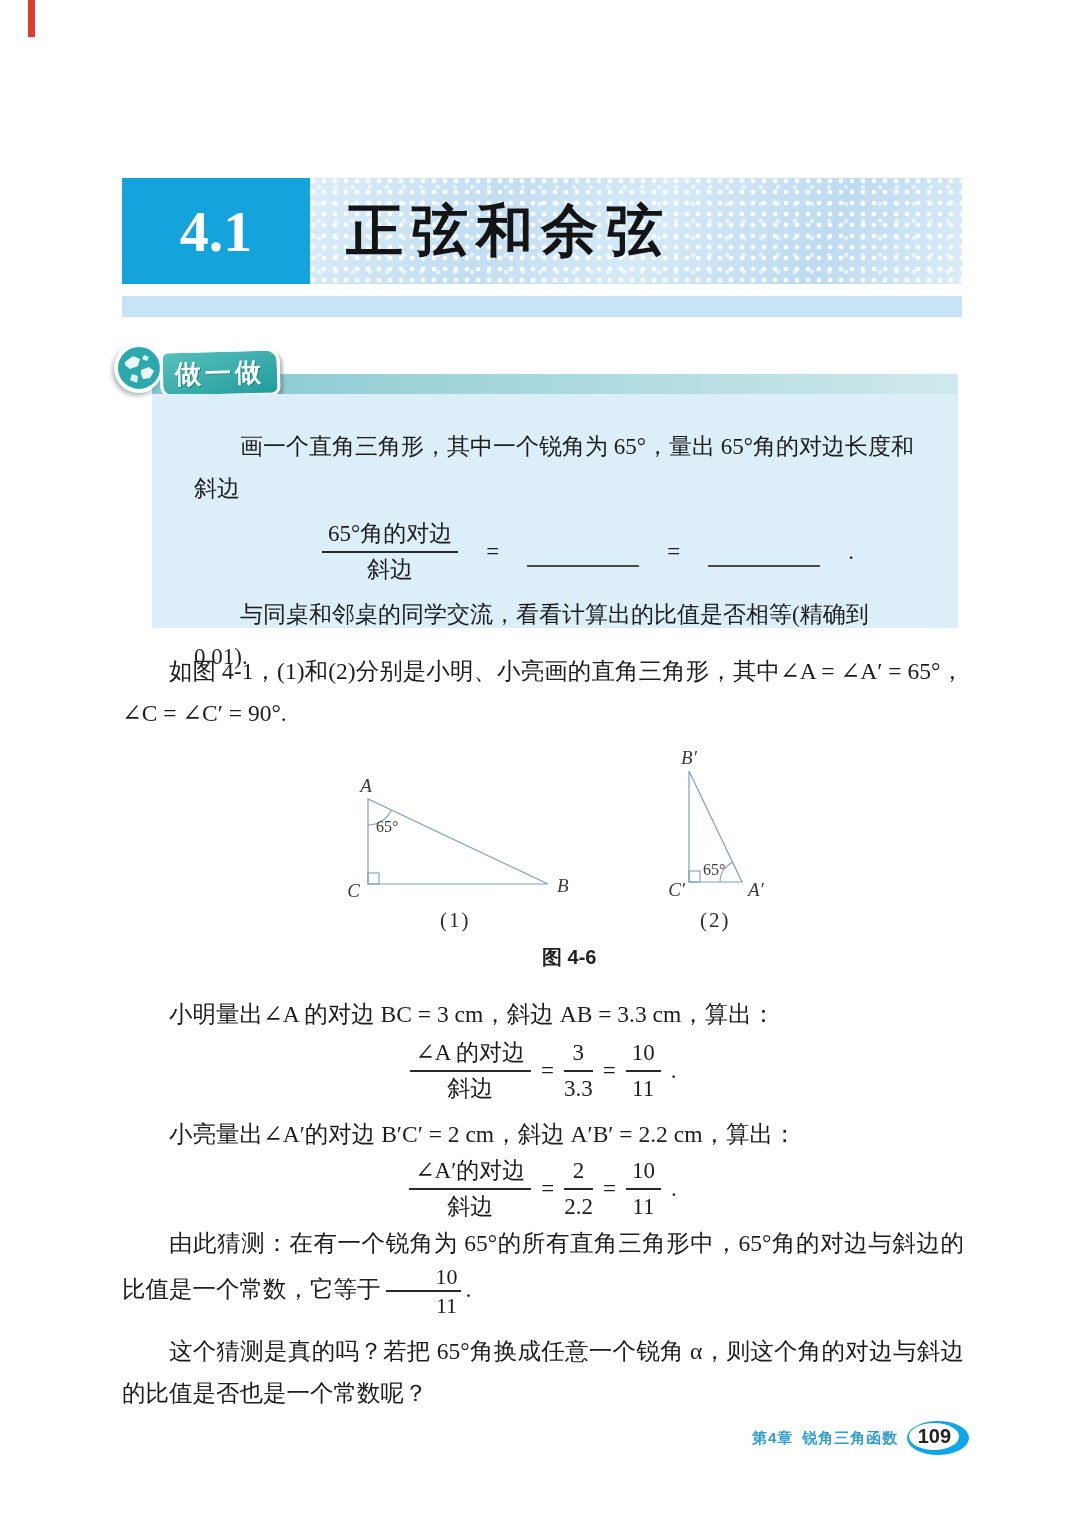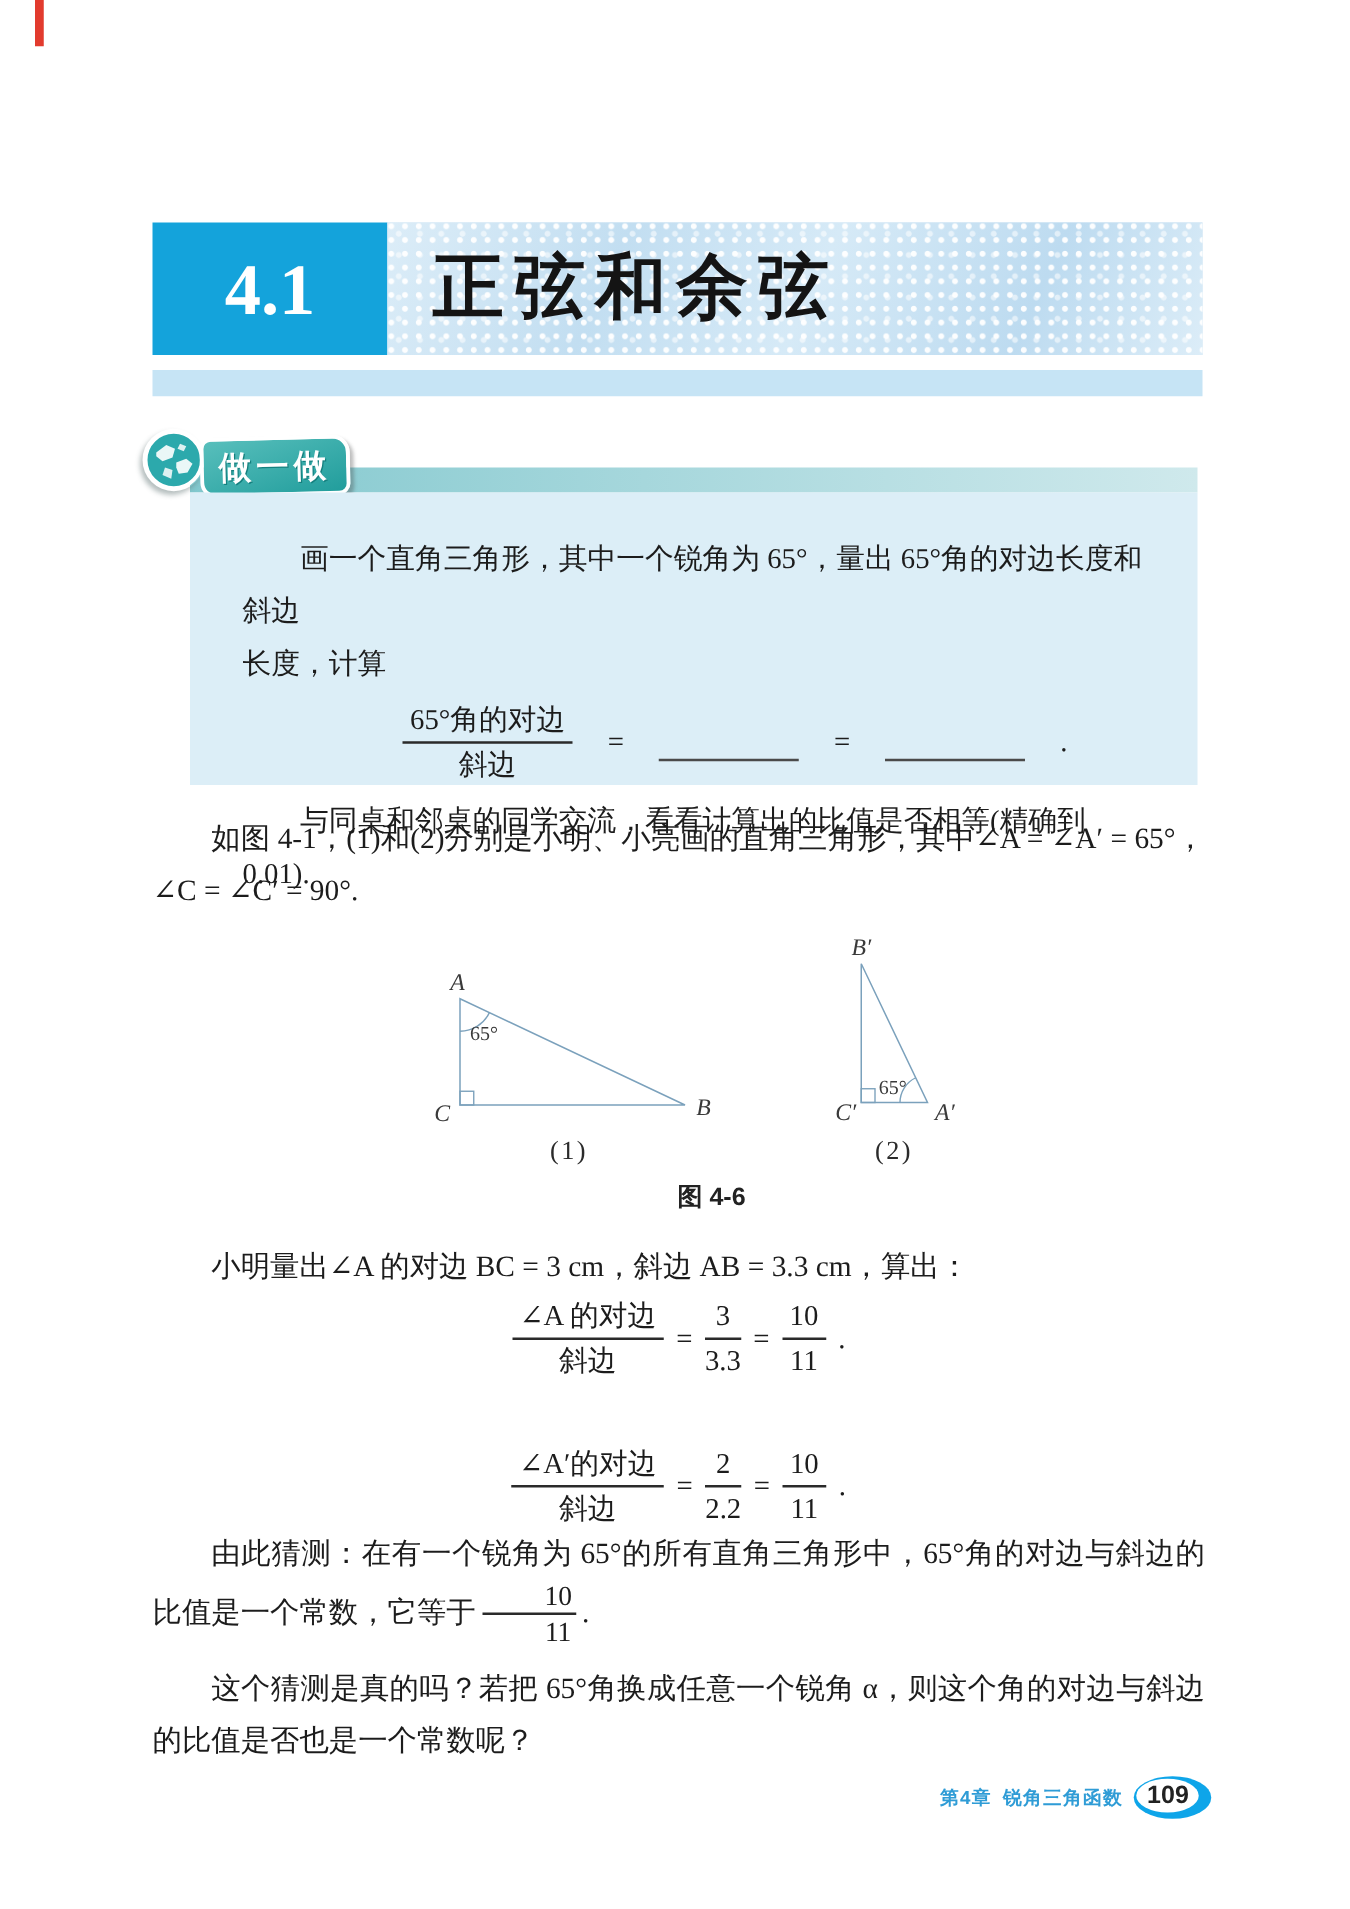--- a/index.html
+++ b/index.html
@@ -113,21 +113,20 @@
       <path d="M30 12 l5 2 -2 4 -5 -2 z" fill="#ddf1f1"></path>
     </svg>
   </div>
   <div class="act-badge">
     <span>做一做</span>
   </div>
 
   <div class="ex-box">
     <div class="ex-inner">
       <div class="indent">画一个直角三角形，其中一个锐角为 65°，量出 65°角的对边长度和斜边</div>
-      <div>长度，计算</div>
       <div class="ex-formula">
         <span class="bigfrac">
           <span class="top">65°角的对边</span>
           <span class="bot">斜边</span>
         </span>
         <span class="eq">=</span>
         <span class="blank"></span>
         <span class="eq">=</span>
         <span class="blank"></span>
         <span class="eq">.</span>
@@ -172,20 +171,21 @@
       <span class="bot">3.3</span>
     </span>
     <span class="eq">=</span>
     <span class="bigfrac">
       <span class="top">10</span>
       <span class="bot">11</span>
     </span>
     <span class="eq">.</span>
   </div>
 
+  <div class="para p-xl indent">小亮量出∠A′的对边 B′C′ = 2 cm，斜边 A′B′ = 2.2 cm，算出：</div>
   <div class="formula-row f2">
     <span class="bigfrac">
       <span class="top">∠A′的对边</span>
       <span class="bot">斜边</span>
     </span>
     <span class="eq">=</span>
     <span class="bigfrac">
       <span class="top">2</span>
       <span class="bot">2.2</span>
     </span>

